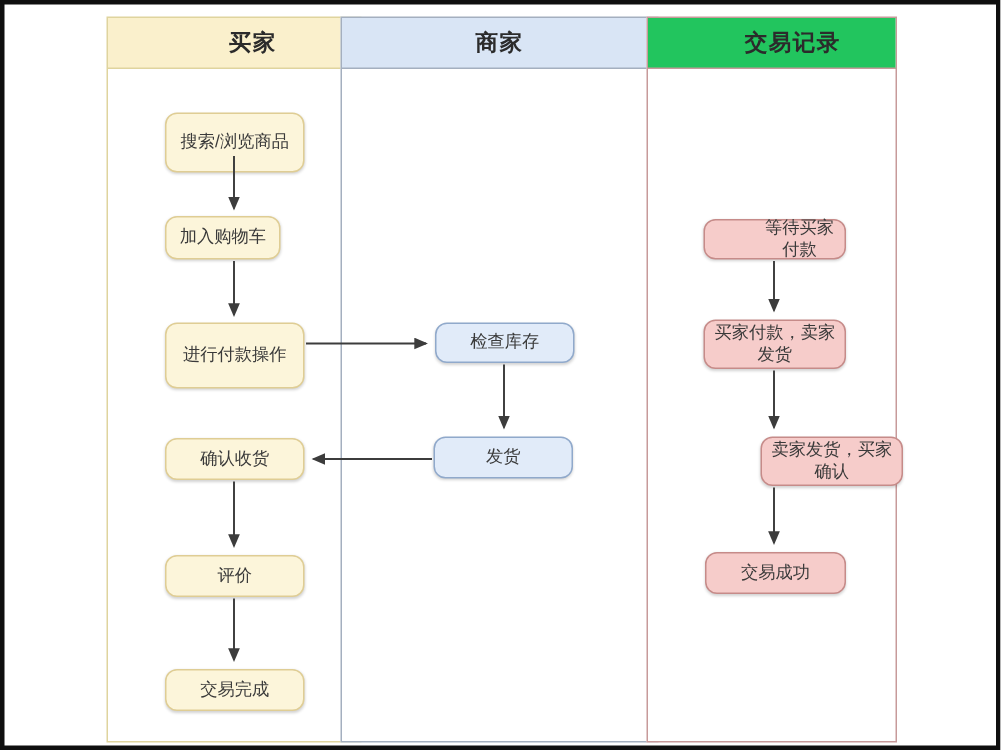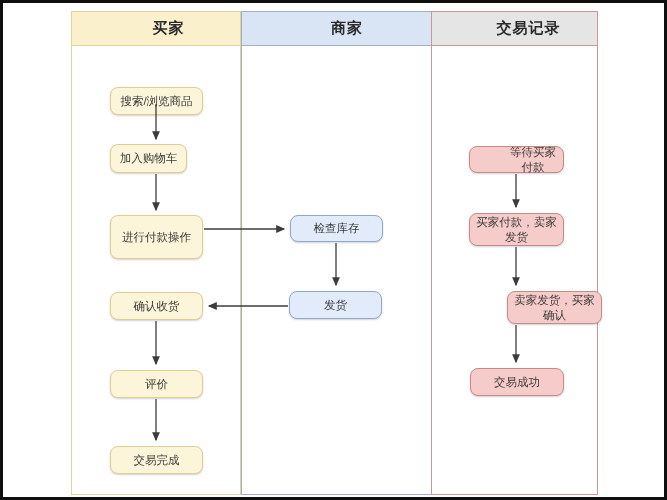--- a/index.html
+++ b/index.html
@@ -45,33 +45,33 @@
 </head>
 <body>
 
 <div id="canvas">
   <div id="lanes">
       <div class="lane" style="left: 68px; top: 8px; width: 170px; height: 484px; border-color: rgb(223, 212, 158);">
         <div class="lane-header" style="background: rgb(250, 240, 204); border-bottom-color: rgb(223, 212, 158);">
           <span style="color: rgb(43, 43, 43); margin-left: 25px;">买家</span>
         </div>
       </div>
-      <div class="lane" style="left: 238px; top: 8px; width: 212px; height: 484px; border-color: rgb(164, 175, 191);">
+      <div class="lane" style="left: 224px; top: 8px; width: 212px; height: 484px; border-color: rgb(164, 175, 191);">
         <div class="lane-header" style="background: rgb(217, 229, 245); border-bottom-color: rgb(164, 175, 191);">
           <span style="color: rgb(43, 43, 43);">商家</span>
         </div>
       </div>
       <div class="lane" style="left: 428px; top: 8px; width: 167px; height: 484px; border-color: rgb(199, 154, 154);">
-        <div class="lane-header" style="background: #e5e5e5; border-bottom-color: rgb(199, 154, 154); padding-left: 28px;">
+        <div class="lane-header" style="background: #22c55e; border-bottom-color: rgb(199, 154, 154); padding-left: 28px;">
           <span style="color: rgb(43, 43, 43);">交易记录</span>
         </div>
       </div>
     </div>
   <div id="nodes">
-      <div class="node" style="left: 107px; top: 72px; width: 93px; height: 28px; background: rgb(252, 245, 218); border: 1px solid rgb(223, 205, 148); color: rgb(58, 58, 58); margin-top: 12px;">搜索/浏览商品</div>
+      <div class="node" style="left: 107px; top: 72px; width: 93px; height: 40px; background: rgb(252, 245, 218); border: 1px solid rgb(223, 205, 148); color: rgb(58, 58, 58);">搜索/浏览商品</div>
       <div class="node" style="left: 107px; top: 141px; width: 77px; height: 29px; background: rgb(252, 245, 218); border: 1px solid rgb(223, 205, 148); color: rgb(58, 58, 58);">加入购物车</div>
       <div class="node" style="left: 107px; top: 212px; width: 93px; height: 44px; background: rgb(252, 245, 218); border: 1px solid rgb(223, 205, 148); color: rgb(58, 58, 58);">进行付款操作</div>
       <div class="node" style="left: 107px; top: 289px; width: 93px; height: 28px; background: rgb(252, 245, 218); border: 1px solid rgb(223, 205, 148); color: rgb(58, 58, 58);">确认收货</div>
       <div class="node" style="left: 107px; top: 367px; width: 93px; height: 28px; background: rgb(252, 245, 218); border: 1px solid rgb(223, 205, 148); color: rgb(58, 58, 58);">评价</div>
       <div class="node" style="left: 107px; top: 443px; width: 93px; height: 28px; background: rgb(252, 245, 218); border: 1px solid rgb(223, 205, 148); color: rgb(58, 58, 58);">交易完成</div>
       <div class="node" style="left: 287px; top: 212px; width: 93px; height: 27px; background: rgb(225, 235, 249); border: 1px solid rgb(144, 169, 203); color: rgb(58, 58, 58);">检查库存</div>
       <div class="node" style="left: 286px; top: 288px; width: 93px; height: 28px; background: rgb(225, 235, 249); border: 1px solid rgb(144, 169, 203); color: rgb(58, 58, 58);">发货</div>
       <div class="node" style="left: 466px; top: 143px; width: 95px; height: 27px; background: rgb(246, 204, 202); border: 1px solid rgb(198, 139, 137); color: rgb(58, 58, 58); padding-left: 36px;">等待买家付款</div>
       <div class="node" style="left: 466px; top: 210px; width: 95px; height: 33px; background: rgb(246, 204, 202); border: 1px solid rgb(198, 139, 137); color: rgb(58, 58, 58);">买家付款，卖家发货</div>
       <div class="node" style="left: 466px; top: 288px; width: 95px; height: 33px; background: rgb(246, 204, 202); border: 1px solid rgb(198, 139, 137); color: rgb(58, 58, 58); margin-left: 38px;">卖家发货，买家确认</div>

